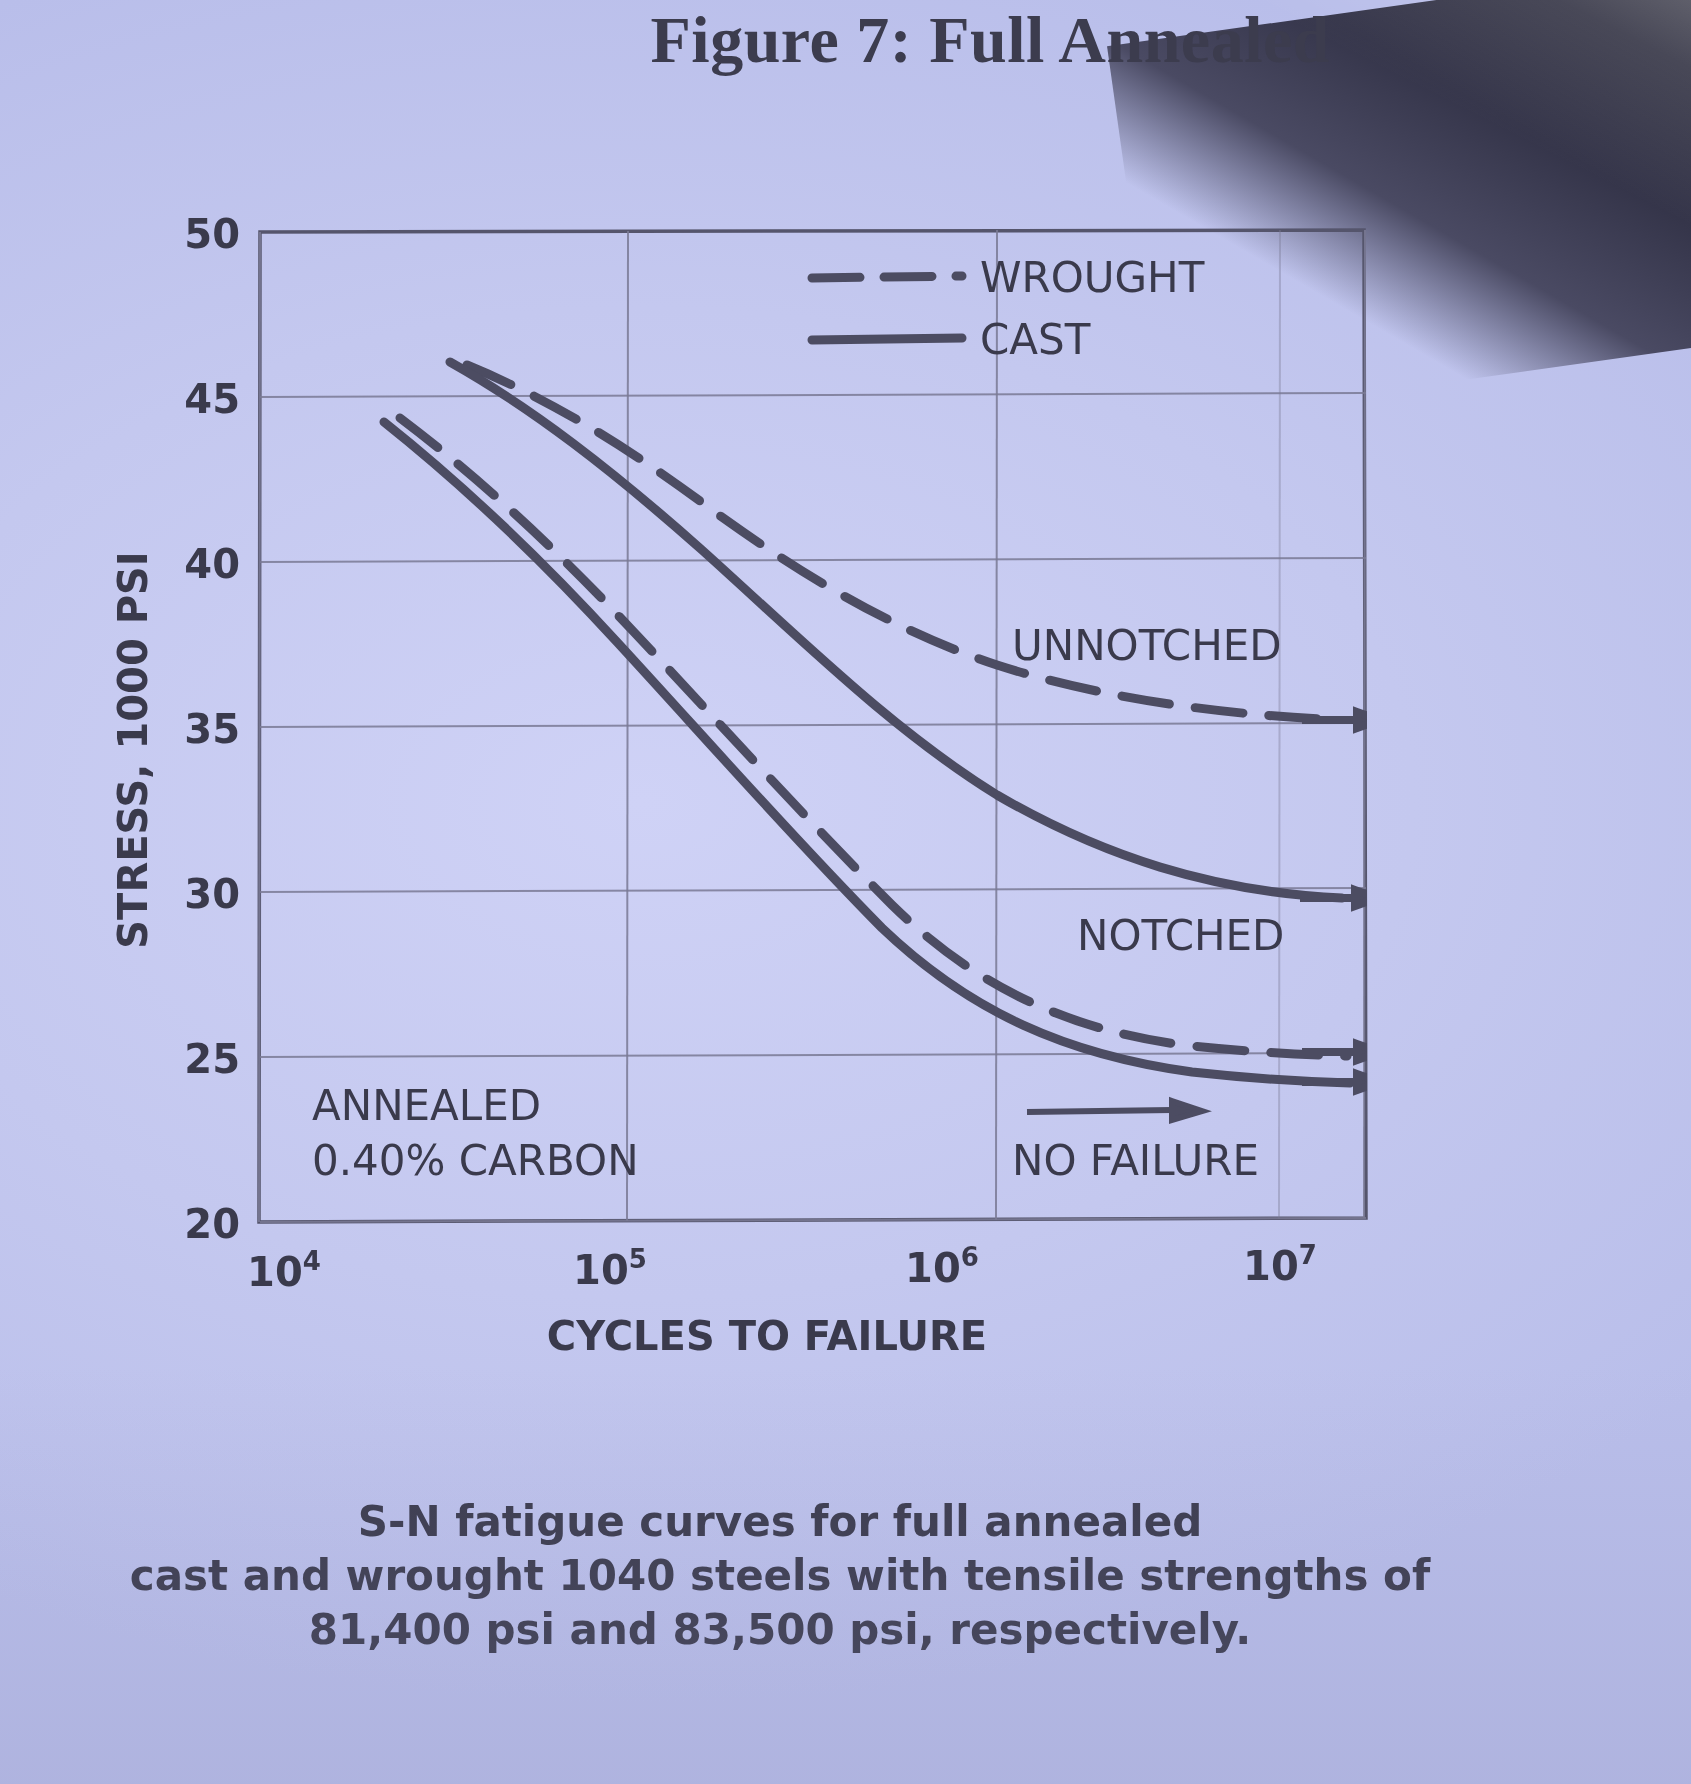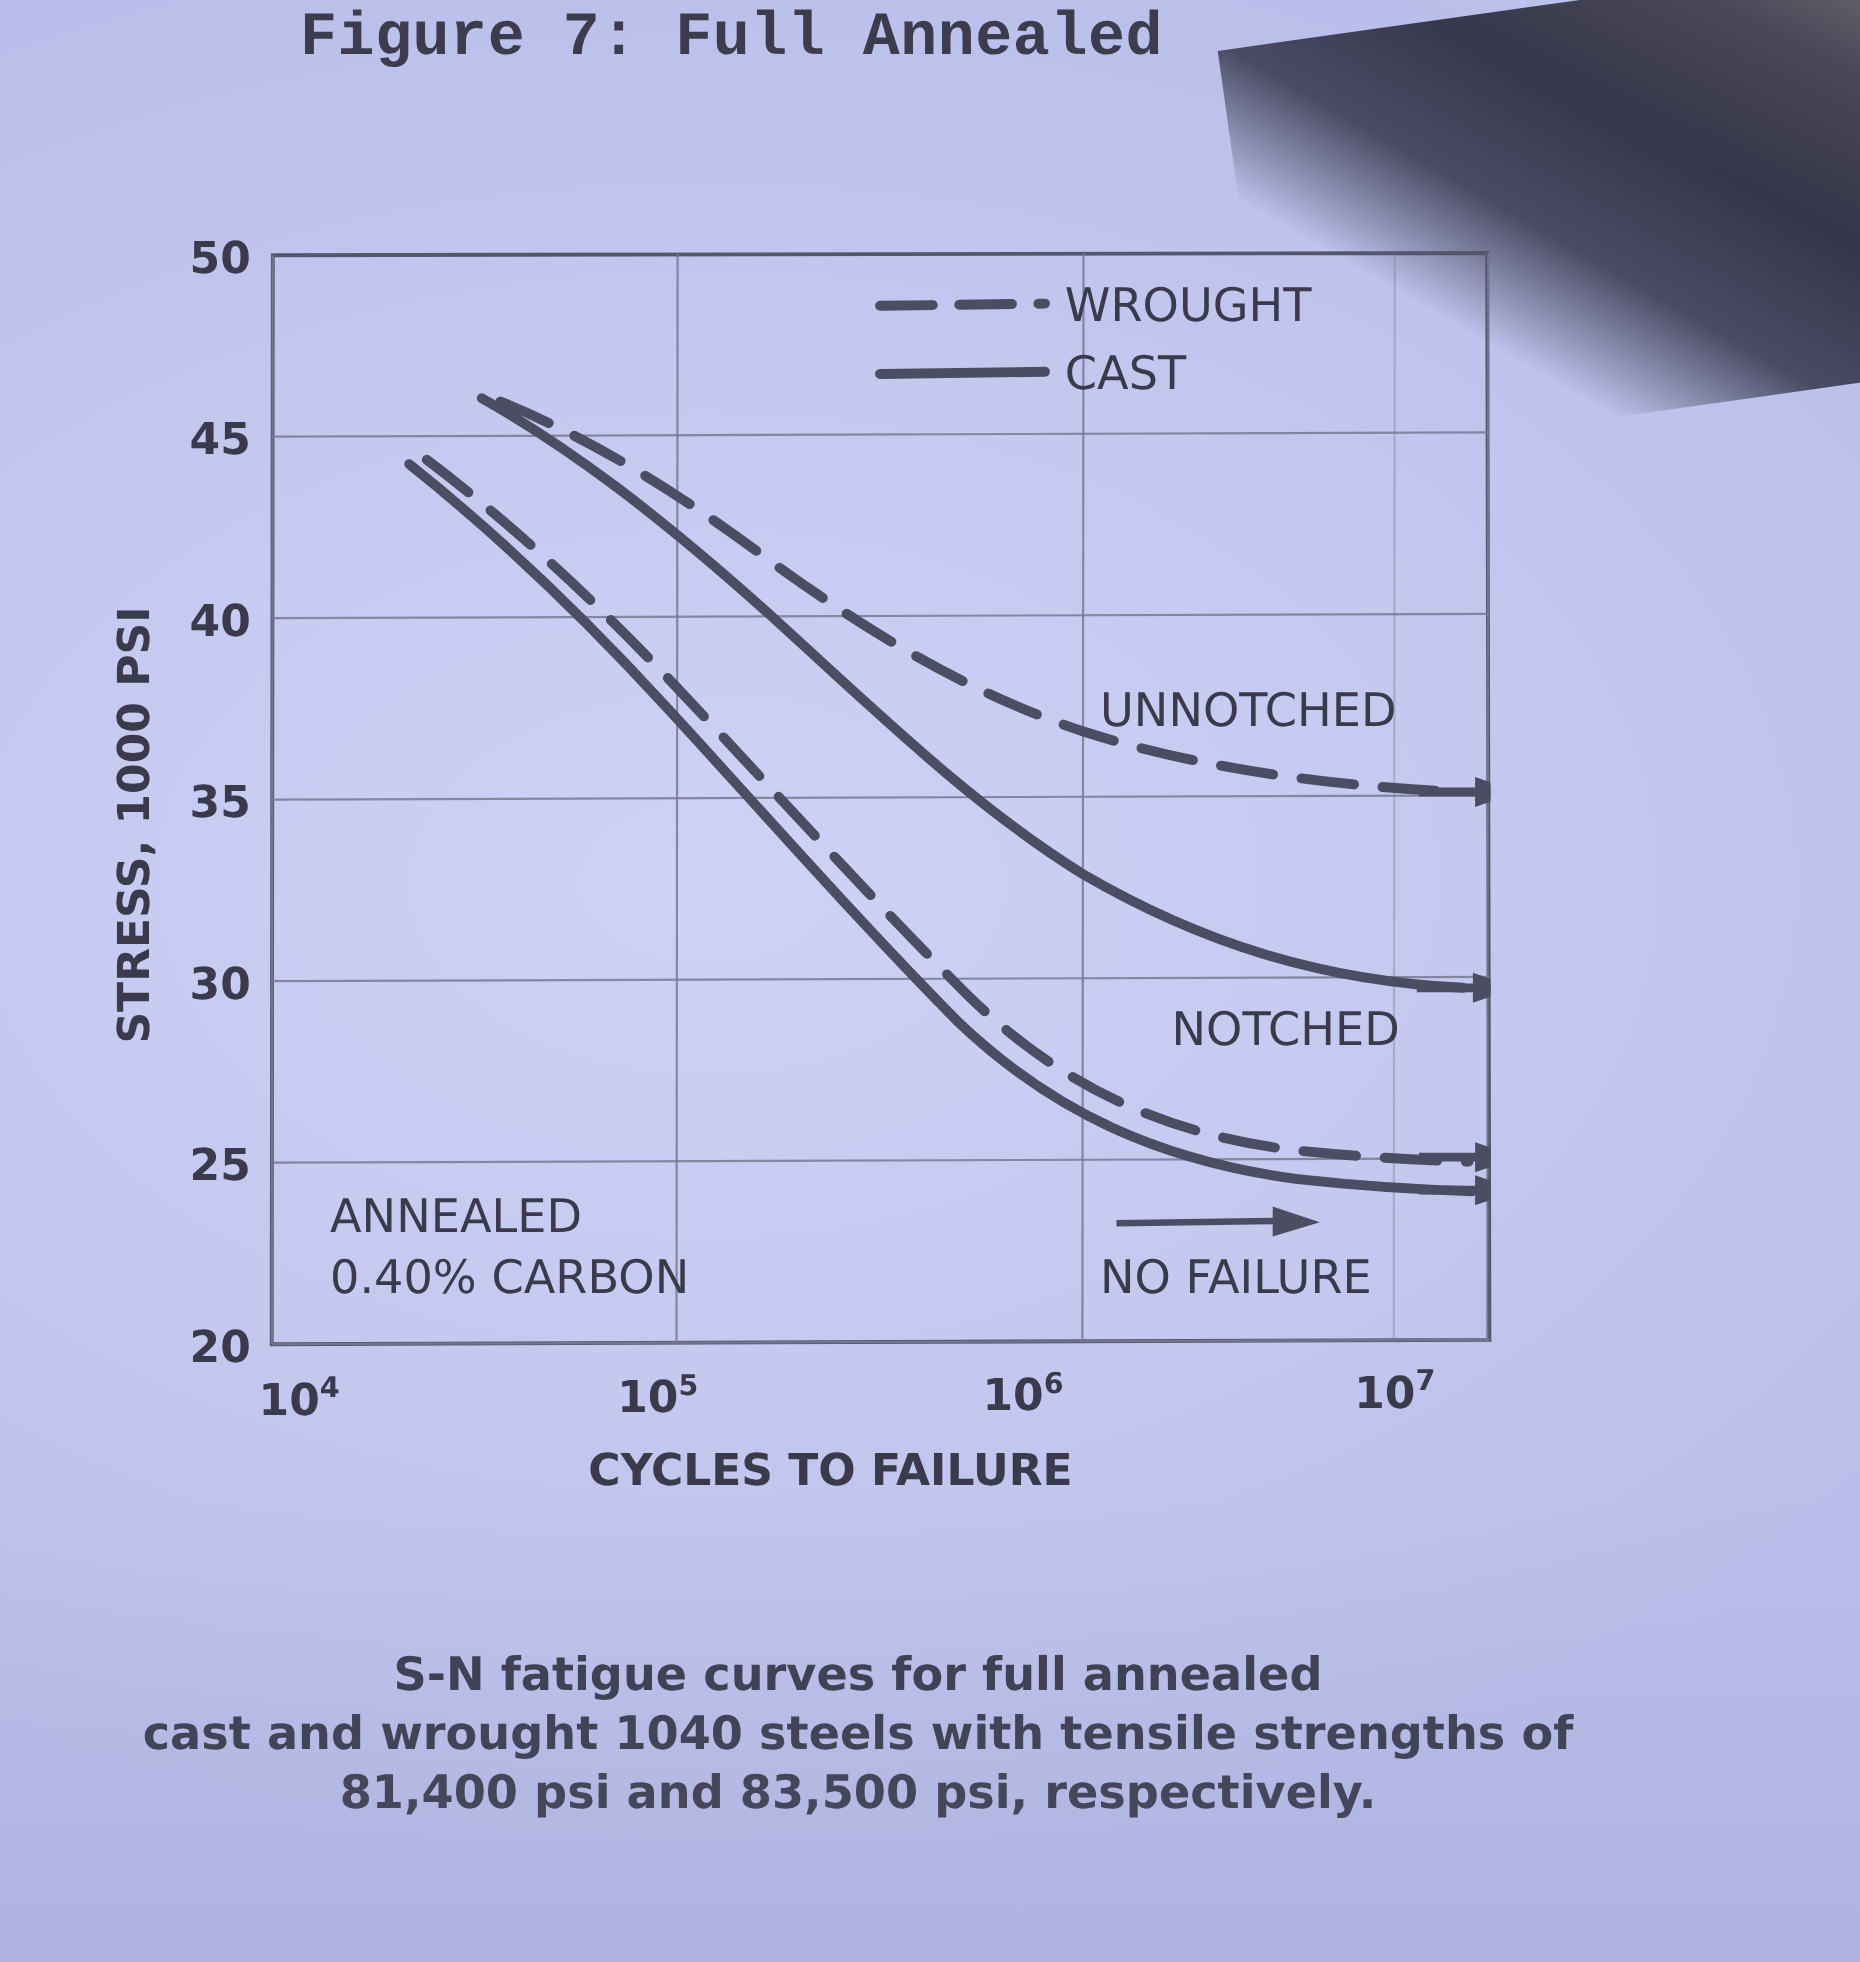--- a/index.html
+++ b/index.html
@@ -51,32 +51,32 @@
     background: linear-gradient(to bottom, rgba(150,150,190,0) 0%, rgba(140,142,185,0.22) 100%);
     pointer-events: none;
   }
 
   
   #fig-title {
     position: absolute;
     top: 2px;
     left: 0;
     width: 1330px;
-    text-align: center;
-    font-family: Liberation Mono, monospace;
+    text-align: right;
+    font-family: Liberation Serif, serif;
     font-weight: bold;
-    font-size: 56px;
+    font-size: 66px;
     color: #3c3c4e;
     letter-spacing: 0.5px;
   }
 
   
   #chart-wrap {
     position: absolute;
-    left: 0;
+    left: 12px;
     top: 150px;
     width: 1560px;
     height: 1230px;
   }
   #chart-svg { display: block; }
 
   
   #caption {
     position: absolute;
     left: 60px;

